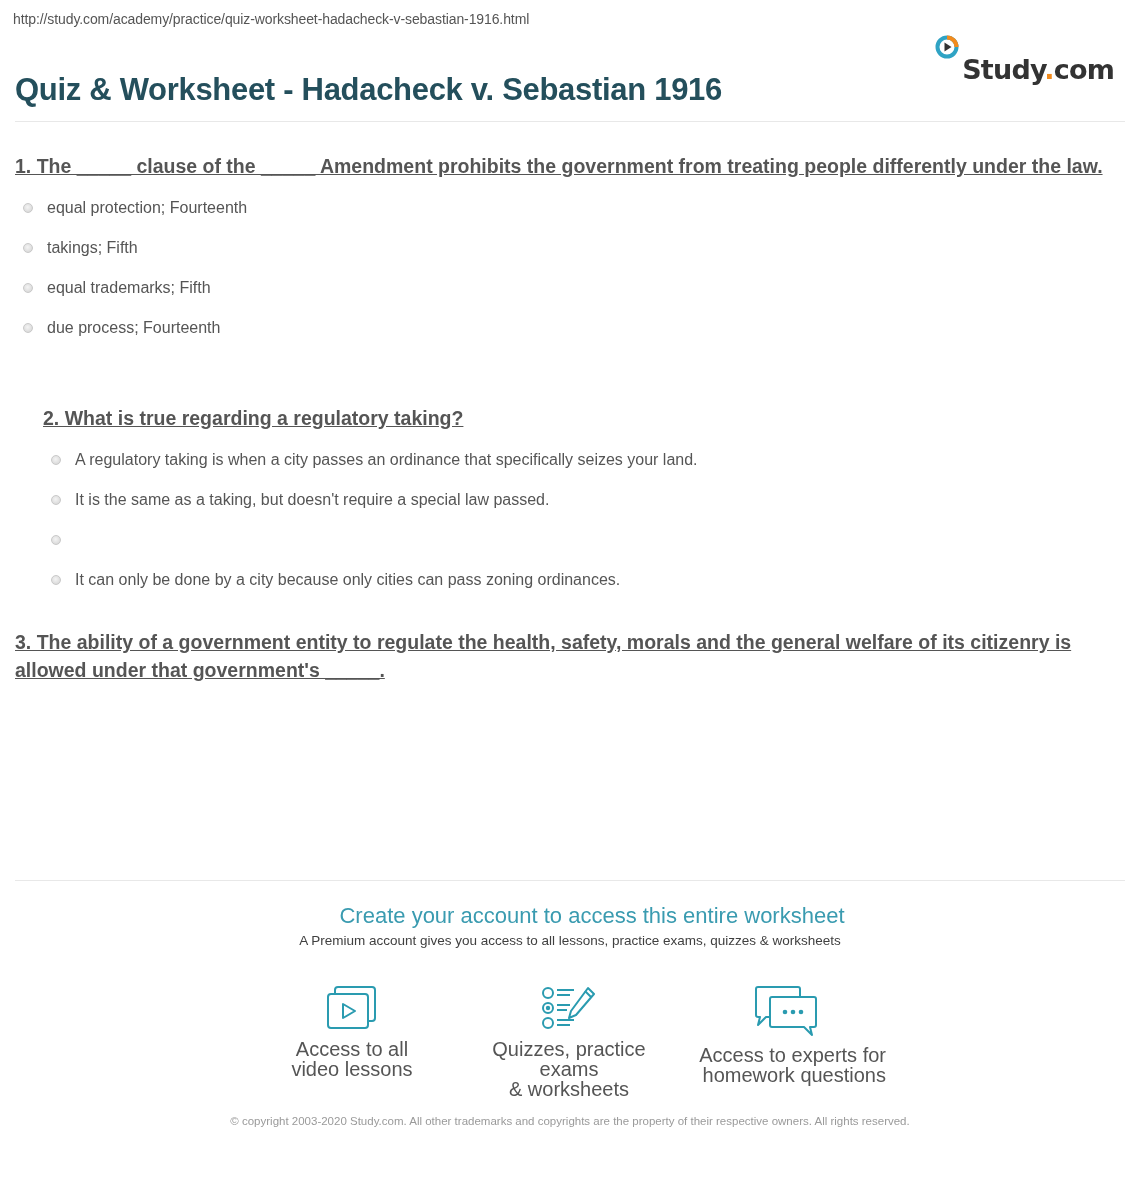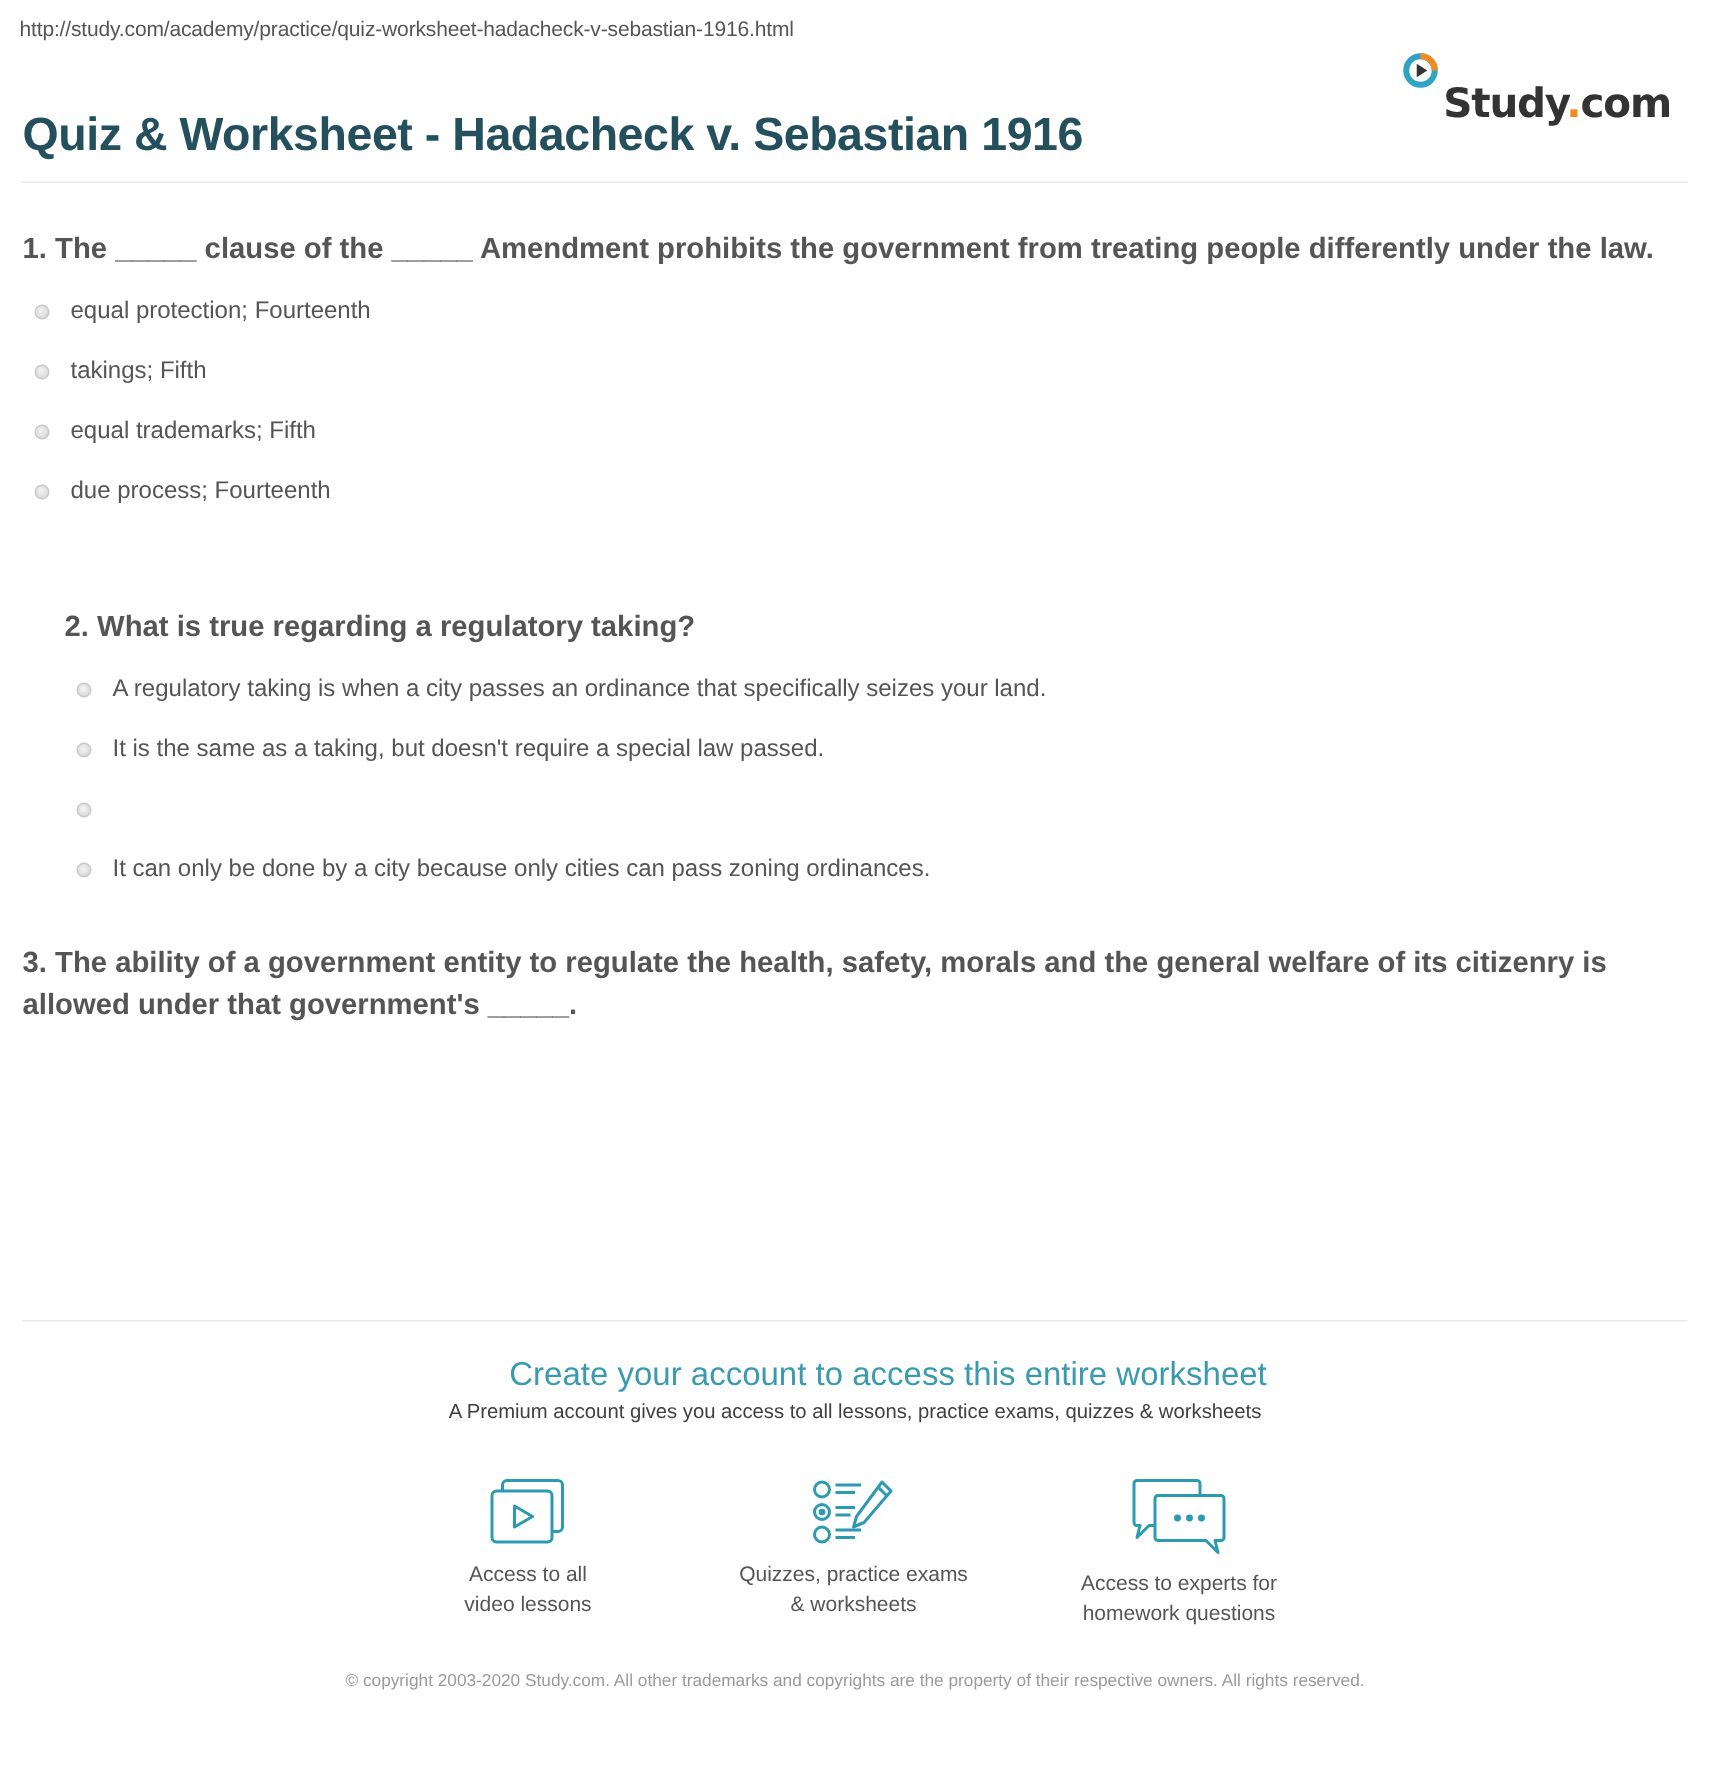--- a/index.html
+++ b/index.html
@@ -26,21 +26,21 @@
     position: absolute; left: 15px; top: 70px; margin: 0;
     font-size: 31px; font-weight: bold; color: #244f5c;
     letter-spacing: -0.3px; line-height: 40px;
   }
   .divider {
     position: absolute; left: 15px; right: 15px; height: 1px; background: #e8e8e8;
   }
   .question { position: absolute; left: 15px; width: 1110px; }
   .q-text {
     font-size: 19.5px; font-weight: bold; color: #555555;
-    line-height: 28px; margin: 0;
+    line-height: 28px; margin: 0; text-decoration: underline;
   }
   .answers { list-style: none; margin: 0; padding: 0; }
   .answer {
     display: flex; align-items: center; height: 40px;
     font-size: 16px; color: #555555;
   }
   .radio {
     width: 10px; height: 10px; border-radius: 50%;
     background: radial-gradient(circle at 45% 40%, #f4f4f4 0%, #dcdcdc 70%, #c8c8c8 100%);
     border: 1px solid #c9c9c9; margin-left: 8px; margin-right: 14px;
@@ -56,21 +56,21 @@
   }
   .cta-sub { font-size: 13.5px; color: #404040; margin-top: 0px; line-height: 18px; }
   .features {
     position: absolute; top: 985px; left: 0; width: 1140px; height: 110px;
   }
   .feature {
     position: absolute; top: 0; width: 200px; text-align: center;
   }
   .feature svg { display: block; margin: 0 auto; }
   .feature-label {
-    font-size: 14px; color: #555555; line-height: 20px; margin-top: 8px;
+    font-size: 20px; color: #555555; line-height: 20px; margin-top: 8px;
   }
   .copyright {
     position: absolute; top: 1113px; left: 215px; width: 710px; text-align: center;
     font-size: 11.5px; color: #9a9a9a; line-height: 17px;
   }
 </style>
 </head>
 <body>
 
 <div class="url">http://study.com/academy/practice/quiz-worksheet-hadacheck-v-sebastian-1916.html</div>
@@ -171,21 +171,21 @@
         <line x1="45" y1="6" x2="51" y2="12"></line>
       </g>
       <circle cx="8" cy="23" r="2.2" fill="#2a9bb0"></circle>
     </svg>
     <div class="feature-label">
       <div>Quizzes, practice exams</div>
       <div>&amp; worksheets</div>
     </div>
   </div>
 
-  <div class="feature" style="left:686px;">
+  <div class="feature" style="left:686px;text-align:right;">
     <svg width="64" height="52" viewBox="0 0 64 52">
       <g fill="none" stroke="#2a9bb0" stroke-width="2" stroke-linejoin="round">
         <path d="M4 2 H44 A2 2 0 0 1 46 4 V11 M16 32 H12 L4 40 L6 32 H4 A2 2 0 0 1 2 30 V4 A2 2 0 0 1 4 2"></path>
         <path d="M18 12 H60 A2 2 0 0 1 62 14 V40 A2 2 0 0 1 60 42 H56 L58 50 L50 42 H18 A2 2 0 0 1 16 40 V14 A2 2 0 0 1 18 12 Z" fill="#fff"></path>
       </g>
       <circle cx="31" cy="27" r="2.3" fill="#2a9bb0"></circle>
       <circle cx="39" cy="27" r="2.3" fill="#2a9bb0"></circle>
       <circle cx="47" cy="27" r="2.3" fill="#2a9bb0"></circle>
     </svg>
     <div class="feature-label">

